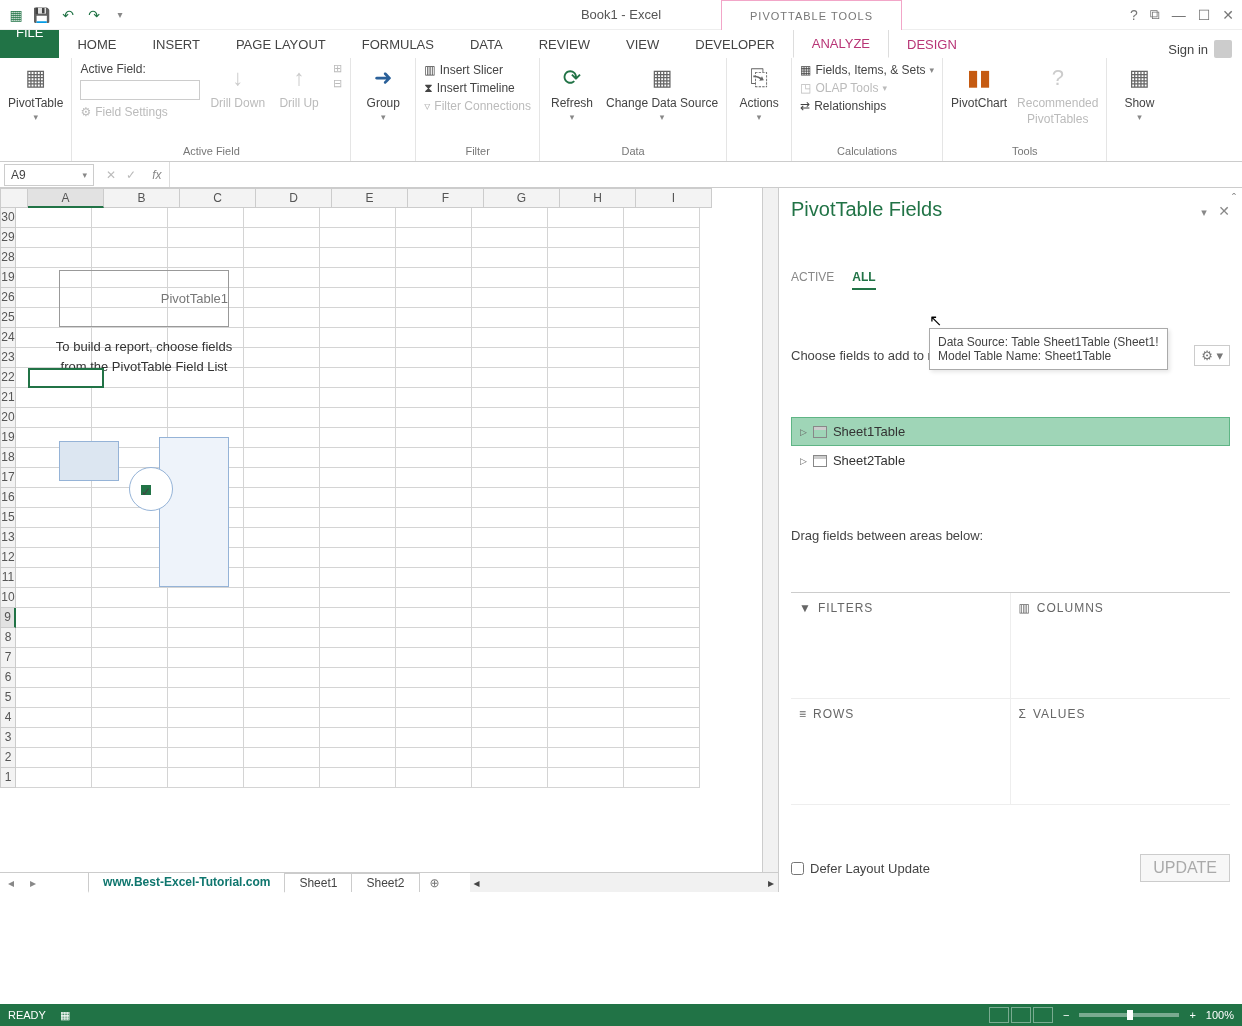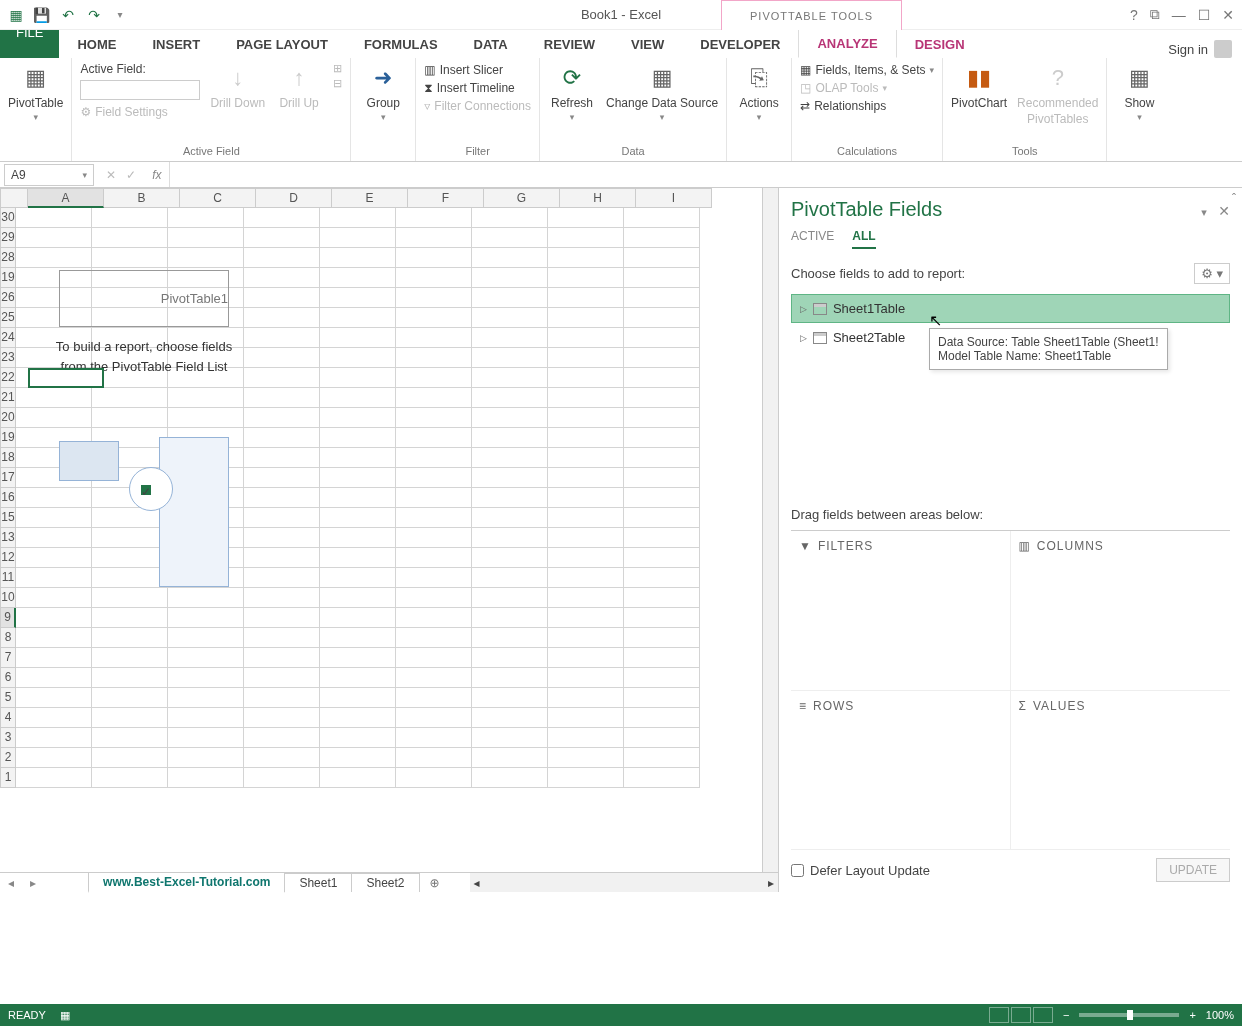--- a/index.html
+++ b/index.html
@@ -9,21 +9,21 @@
 .titlebar { display:flex; align-items:center; height:30px; background:#fff; border-bottom:1px solid #eee; position:relative; }
 .qat { display:flex; align-items:center; gap:6px; padding:0 6px; }
 .qat .ico { width:20px; height:20px; display:flex; align-items:center; justify-content:center; color:#217346; font-size:14px; }
 .title-center { position:absolute; left:50%; transform:translateX(-50%); font-size:13px; color:#555; }
 .tool-tab-area { position:absolute; right:340px; top:0; height:30px; border:1px solid #f2a6c8; border-bottom:none; padding:0 28px; display:flex; align-items:center; font-size:11px; color:#777; letter-spacing:1px; background:#fff;}
 .winbtns { margin-left:auto; display:flex; align-items:center; gap:12px; padding-right:8px; color:#777; font-size:14px;}
 
 
 .tabstrip { display:flex; align-items:flex-end; height:28px; background:#fff; padding-left:0; }
 .filetab { background:#217346; color:#fff; padding:18px 16px; font-size:13px; }
-.ribtab { padding:6px 18px; font-size:13px; color:#444; text-transform:uppercase;font-weight:bold; }
+.ribtab { padding:6px 18px; font-size:13px; color:#444; text-transform:uppercase; }
 .ribtab.context { color:#b83576; }
 .ribtab.context.active { border:1px solid #ddd; border-bottom:1px solid #fff; color:#b83576; }
 .signin { margin-left:auto; display:flex; align-items:center; gap:6px; padding:0 10px; color:#444; font-size:13px;}
 .signin .avatar{width:18px;height:18px;background:#ccc;border-radius:2px;}
 
 
 .ribbon { display:flex; height:104px; border-bottom:1px solid #ccc; background:#fff; }
 .group { display:flex; flex-direction:column; border-right:1px solid #e5e5e5; padding:4px 8px; }
 .group-body { flex:1; display:flex; align-items:flex-start; gap:10px; }
 .group-label { text-align:center; font-size:11px; color:#777; padding-top:2px; }
@@ -66,42 +66,42 @@
 .hscroll-area { height:20px; display:flex; border-top:1px solid #ccc;}
 .sheet-tabs { display:flex; align-items:center; }
 .navsheet { padding:0 8px; color:#888;}
 .stab { padding:2px 14px; border:1px solid #ccc; border-bottom:none; font-size:12px; margin-left:-1px; background:#fff;}
 .stab.active { font-weight:bold; color:#217346; border-bottom:2px solid #fff;}
 .stab.link { color:#0f766e; font-weight:bold;margin-left:44px;}
 .newsheet { padding:0 10px; color:#777;}
 .hscroll { flex:1; display:flex; align-items:center; justify-content:space-between; padding:0 4px; background:#f1f1f1; margin-left:20px;}
 
 
-.taskpane { flex:1; border-left:1px solid #ccc; padding:10px 12px; display:flex; flex-direction:column; position:relative;}
+.taskpane { flex:1; border-left:1px solid #ccc; padding:10px 12px; display:flex; flex-direction:column; position:relative;gap:41px;}
 .tp-title { font-size:20px; color:#217346; font-weight:normal; display:flex; justify-content:space-between; align-items:center;}
 .tp-tabs { display:flex; gap:18px; margin-top:8px; font-size:12px; }
 .tp-tab { color:#888; padding-bottom:4px;}
 .tp-tab.active { color:#217346; font-weight:bold; border-bottom:2px solid #217346;}
 .tp-instr { margin-top:14px; font-size:13px; color:#444; display:flex; justify-content:space-between; align-items:center;}
 .gearbox{border:1px solid #ccc; padding:2px 6px; color:#777;}
 .tablist { margin-top:10px; }
 .tbl-item { display:flex; align-items:center; gap:6px; padding:6px 8px; font-size:13px; color:#333; border:1px solid transparent;}
 .tbl-item.hover { background:#9fd5b7; border:1px solid #5fb585;}
 .tri { font-size:9px; color:#666;}
 .tblico { width:14px; height:12px; border:1px solid #888; background:linear-gradient(#ccc 33%, transparent 33%);}
 .tooltip { position:absolute; left:150px; top:140px; background:#fff; border:1px solid #aaa; padding:6px 8px; font-size:12px; color:#444; box-shadow:2px 2px 4px rgba(0,0,0,0.1); white-space:nowrap; z-index:10; overflow:hidden; max-width:254px;}
 .cursor { position:absolute; left:150px; top:123px; font-size:16px; color:#000; z-index:11;}
 .dragmsg { margin-top:auto; font-size:13px; color:#444; padding-top:12px;}
 .quad { display:flex; flex-wrap:wrap; height:320px; border-top:1px solid #ccc; margin-top:8px;}
 .qcell { width:50%; height:50%; border-right:1px solid #eee; border-bottom:1px solid #eee; padding:8px;}
 .qcell:nth-child(2n){border-right:none;}
 .qhdr { font-size:12px; color:#666; letter-spacing:1px; display:flex; gap:6px; align-items:center;}
 .defer { display:flex; align-items:center; justify-content:space-between; padding-top:8px;}
 .defer label { display:flex; gap:6px; align-items:center; font-size:13px; color:#444;}
-.updatebtn { border:1px solid #ccc; padding:4px 12px; color:#aaa; font-size:12px; background:#f7f7f7;}
+.updatebtn { border:1px solid #ccc; padding:4px 12px; color:#aaa; font-size:16px; background:#f7f7f7;}
 
 
 .statusbar { position:absolute; bottom:0; left:0; right:0; height:22px; background:#217346; color:#fff; display:flex; align-items:center; font-size:11px; padding:0 8px; justify-content:space-between;}
 .sb-right{display:flex;align-items:center;gap:10px;}
 .viewbtns{display:flex;gap:2px;}
 .viewbtn{width:20px;height:16px;border:1px solid rgba(255,255,255,0.4);}
 .zoom-slider{width:100px;height:4px;background:rgba(255,255,255,0.4);position:relative;}
 .zoom-thumb{position:absolute;left:48px;top:-3px;width:6px;height:10px;background:#fff;}
 
 .collapse-ribbon{position:absolute;right:6px;top:192px;color:#888;font-size:12px;}

